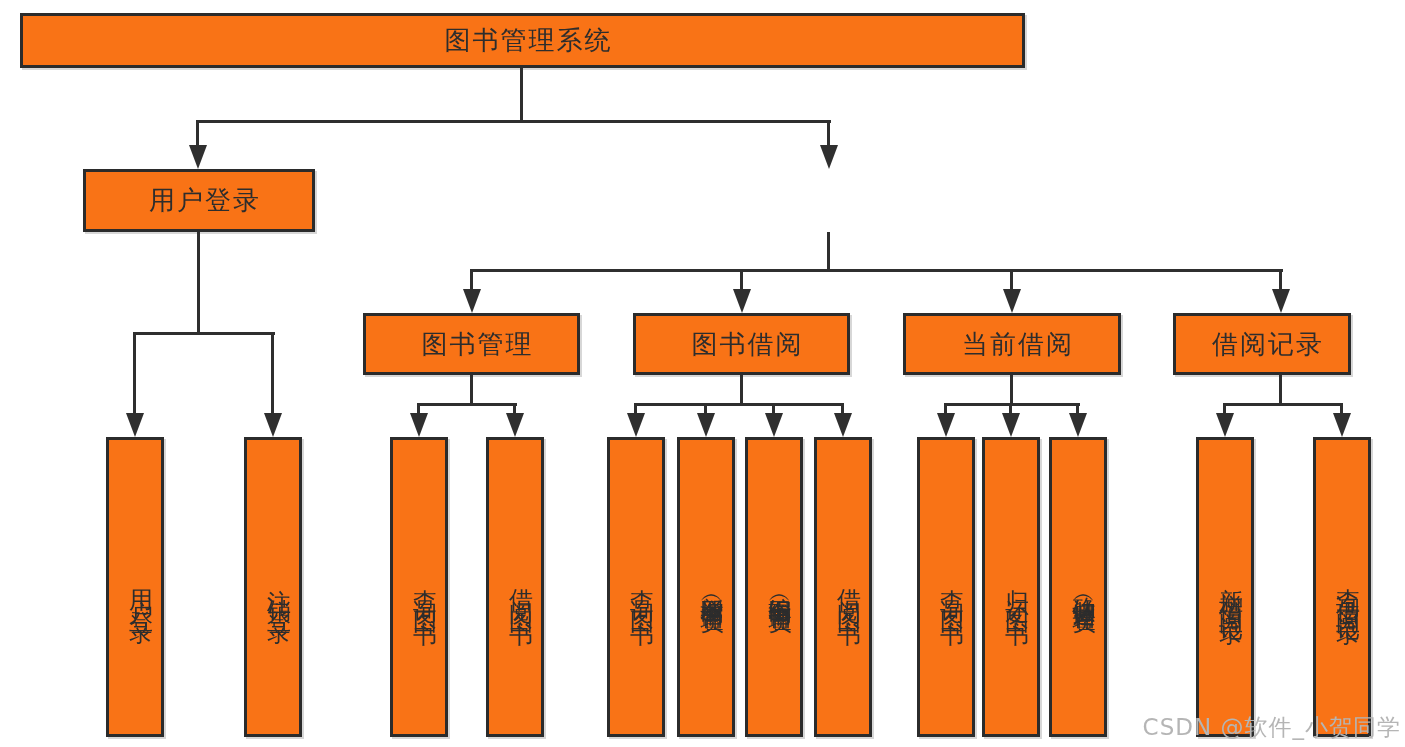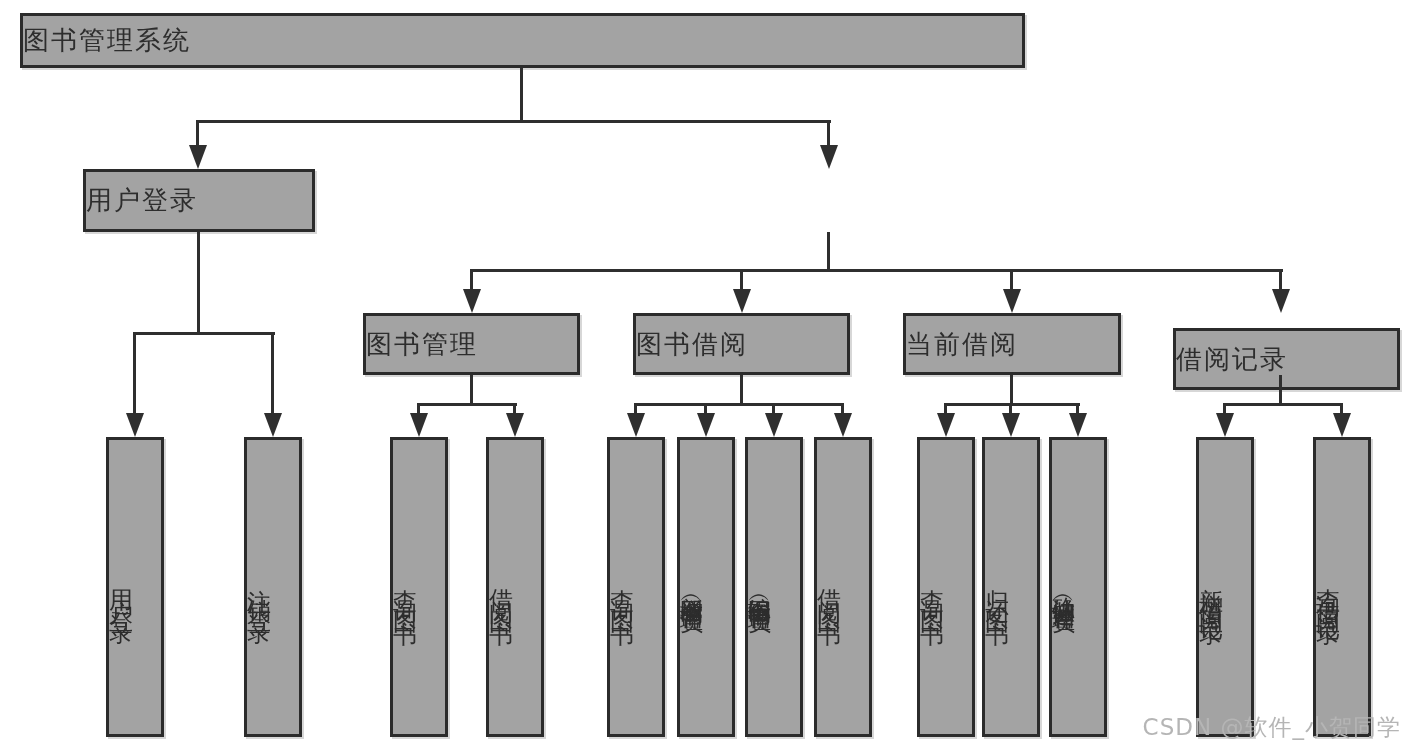--- a/index.html
+++ b/index.html
@@ -1,23 +1,24 @@
 <!DOCTYPE html>
 <html><head>
 <meta charset="utf-8">
 <style>
   html,body { margin:0; padding:0; background:#ffffff; }
   #stage {
     position:relative; width:1405px; height:747px; background:#ffffff;
     font-family:"DejaVu Sans","Liberation Sans",sans-serif; overflow:hidden;
   }
   .box {
-    position:absolute; background:#a3a3a3; border:3px solid #2b2b2b;
-    box-sizing:border-box; display:flex; align-items:center; justify-content:flex-start;
+    position:absolute; background:#f97316; border:3px solid #2b2b2b;
+    box-sizing:border-box; display:flex; align-items:center; justify-content:center;
     box-shadow:2px 2px 0 rgba(140,140,140,0.35);
+    padding-left:12px;
   }
   .hlabel { font-size:26px; color:#2d2d2d; letter-spacing:2px; white-space:nowrap; }
   .vtext {
     writing-mode:vertical-rl; color:#2d2d2d; line-height:1;
     font-size:24px; white-space:nowrap;
   }
   .ls4 { letter-spacing:11px; margin-top:10px; }
   .ls6 { letter-spacing:7px;  margin-top:6px; }
   .lsL { letter-spacing:2px;  font-size:23px; margin-top:2px; }
   .line { position:absolute; background:#2f2f2f; }
@@ -71,21 +72,21 @@
 
   <div class="box" style="left:363px;top:313px;width:217px;height:62px;">
     <span class="hlabel">图书管理</span>
   </div>
   <div class="box" style="left:903px;top:313px;width:218px;height:62px;">
     <span class="hlabel">当前借阅</span>
   </div>
   <div class="box" style="left:633px;top:313px;width:217px;height:62px;">
     <span class="hlabel">图书借阅</span>
   </div>
-  <div class="box" style="left:1173px;top:328px;width:227px;height:62px;font-family:Liberation Mono, monospace;">
+  <div class="box" style="left:1173px;top:313px;width:178px;height:62px;font-family:Liberation Mono, monospace;">
     <span class="hlabel">借阅记录</span>
   </div>
 
   <div class="line" style="left:470px;top:375px;width:3px;height:31px;"></div>
   <div class="line" style="left:417px;top:403px;width:100px;height:3px;"></div>
   <div class="line" style="left:417px;top:403px;width:3px;height:12px;"></div>
   <div class="arrow" style="left:410px;top:413px;"></div>
   <div class="line" style="left:513px;top:403px;width:3px;height:12px;"></div>
   <div class="arrow" style="left:506px;top:413px;"></div>
 

